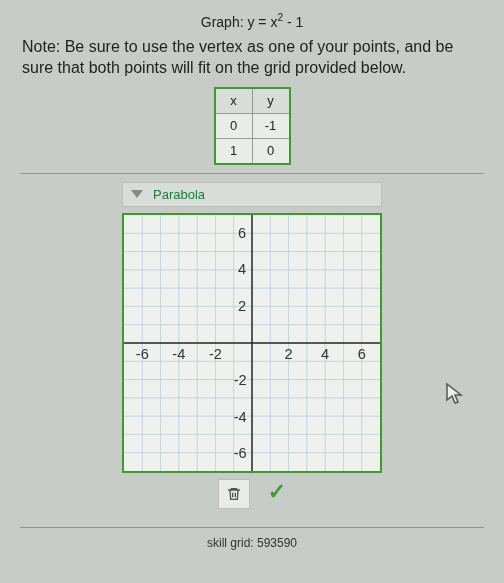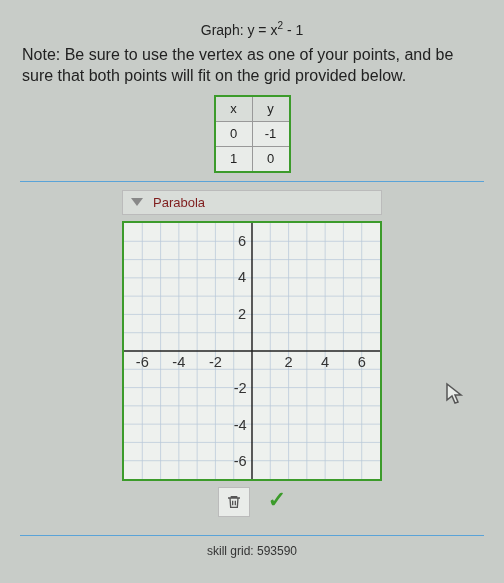--- a/index.html
+++ b/index.html
@@ -1,27 +1,27 @@
 <!DOCTYPE html>
 <html><head>
 <meta charset="utf-8">
 <style>
 html,body{margin:0;padding:0;background:#c8ccc8;font-family:Arial,Helvetica,sans-serif;color:#222;font-size:14px}
 .page{width:504px;height:583px;box-sizing:border-box;padding:0 20px;position:relative;background:#c8ccc8}
 .center{text-align:center}
-.graph-line{padding-top:20px;padding-bottom:4px}
+.graph-line{padding-top:12px;padding-bottom:4px}
 .graph-line sup{font-size:10px;vertical-align:super}
 .note{font-size:16px;line-height:1.35;padding:2px 2px 8px}
 .xy-table{border:2px solid #3c9b2b;border-collapse:collapse;margin:0 auto}
 .xy-table td{border:1px solid #999;width:34px;height:22px;text-align:center;font-size:13px;background:#e9ece9}
 .xy-table .hdr{background:#d9ddd9}
 .hr{border:0;border-bottom:1px solid #5aa3d8;margin:8px 0}
 .section-label{padding:6px 0 4px}
 .tool{width:260px;margin:0 auto 6px;background:#d9ddd9;border:1px solid #bbb;box-sizing:border-box}
-.tool-row{display:flex;align-items:center;padding:4px 8px;gap:10px;color:#7f1d1d;font-size:13px}
+.tool-row{display:flex;align-items:center;padding:4px 8px;gap:10px;color:#15803d;font-size:13px}
 .tri{width:0;height:0;border-left:6px solid transparent;border-right:6px solid transparent;border-top:8px solid #888}
 .graph-wrap{width:260px;height:260px;margin:0 auto;background:#eef1ee;border:2px solid #3c9b2b;position:relative;box-sizing:border-box}
 svg{display:block}
 .actions{display:flex;justify-content:center;gap:18px;padding:6px 0 10px}
 .icon-btn{width:30px;height:28px;display:flex;align-items:center;justify-content:center;background:#e9ece9;border:1px solid #bbb;color:#444}
 .check{color:#3c9b2b;font-size:22px;font-weight:bold}
 .skill{font-size:12px;color:#333}
 .cursor{position:absolute;right:40px;top:382px;color:#555;font-size:18px;pointer-events:none}
 </style>
 </head>

